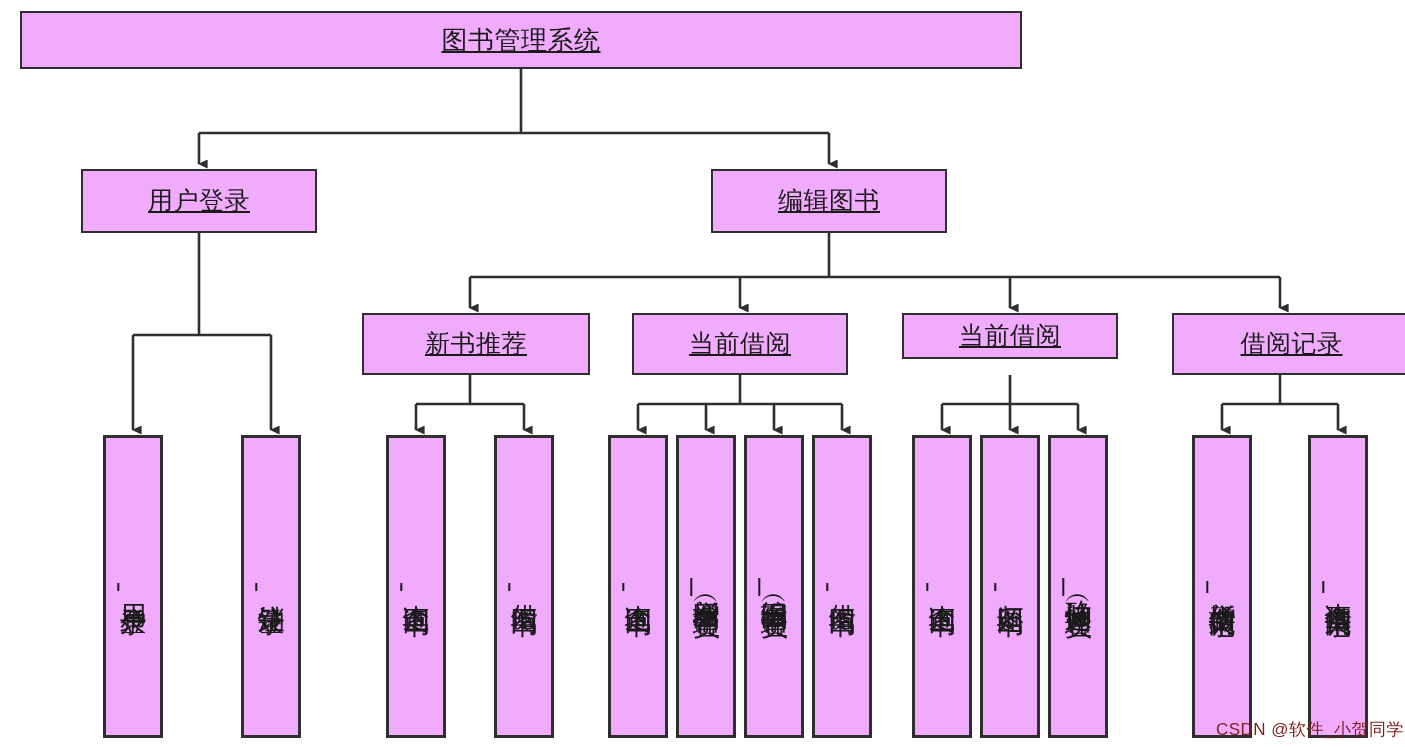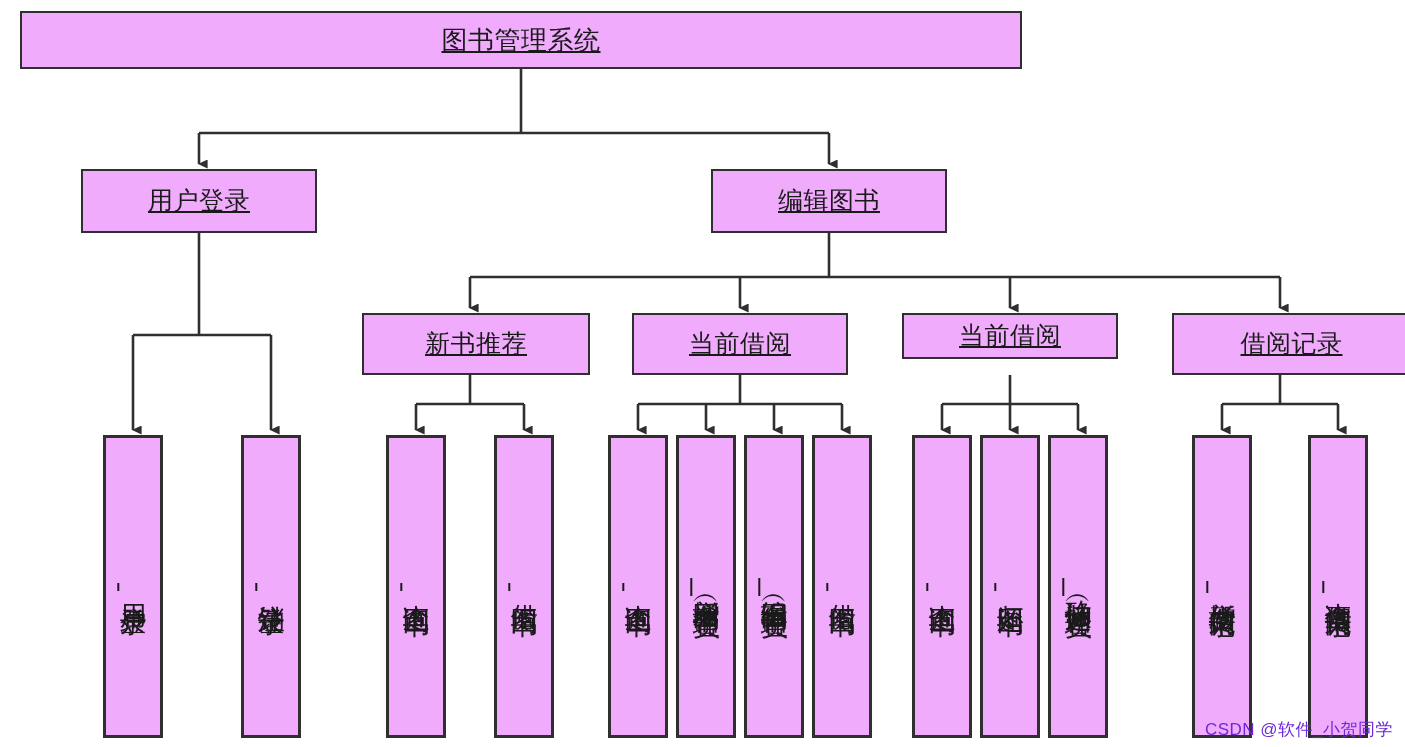--- a/index.html
+++ b/index.html
@@ -59,24 +59,24 @@
     writing-mode: vertical-rl;
     text-orientation: upright;
     font-size: 27px;
     line-height: 1.06;
     letter-spacing: 2px;
     white-space: normal;
     max-height: 100%;
   }
   .watermark {
     position: absolute;
-    right: 12px;
+    right: 1px;
     bottom: 6px;
     font-size: 17px;
-    color: #6d28d9;
+    color: #7f1d1d;
     white-space: nowrap;
     letter-spacing: 0.5px;
   }
 </style>
 </head>
 <body>
 
 <div id="canvas">
 
   <svg class="connectors" viewBox="0 0 1405 747" xmlns="http://www.w3.org/2000/svg">

